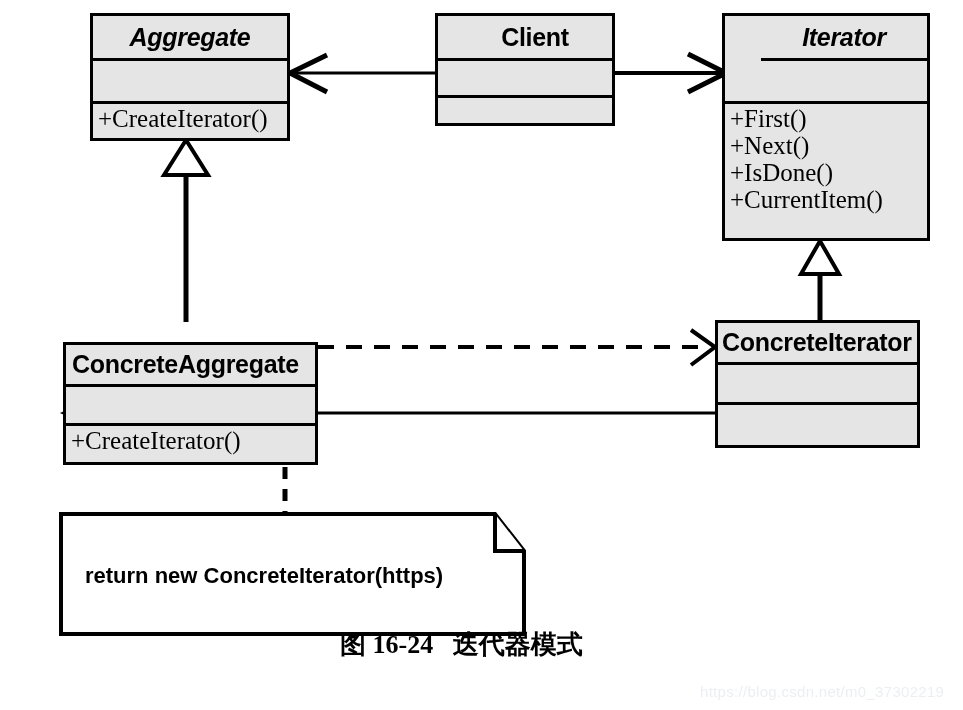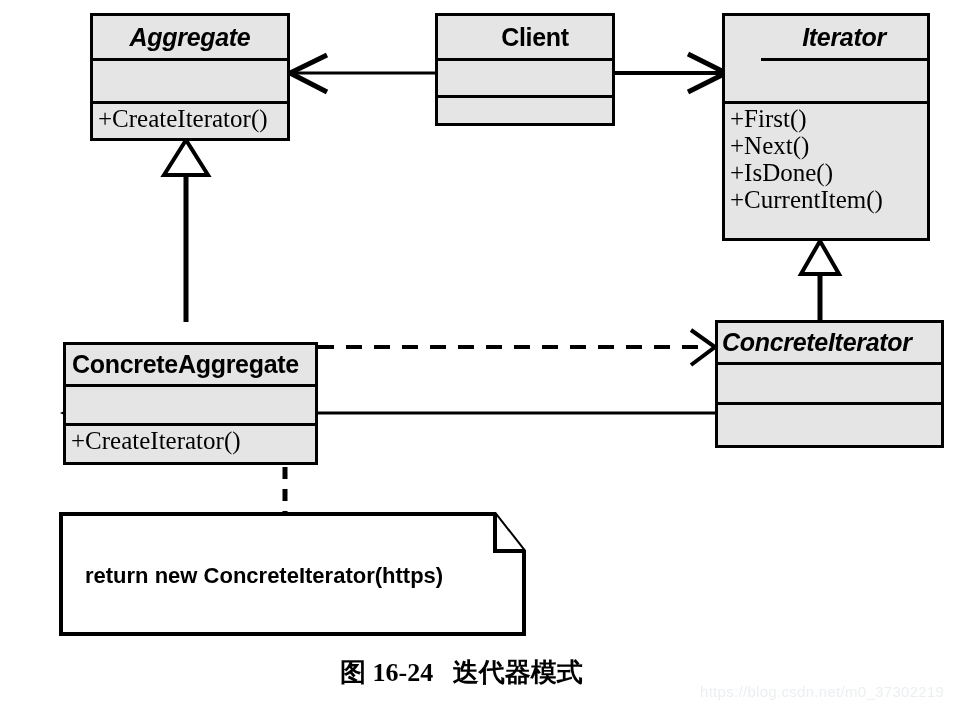--- a/index.html
+++ b/index.html
@@ -176,25 +176,25 @@
   </div>
 
   <div class="uml-class" style="left:63px; top:322px; width:255px; height:123px;margin-top:20px;">
     <div class="uml-row uml-title left" style="height:42px;">ConcreteAggregate</div>
     <div class="uml-row uml-attrs" style="height:39px;"></div>
     <div class="uml-row uml-ops" style="flex:1;">
       <div class="op">+CreateIterator()</div>
     </div>
   </div>
 
-  <div class="uml-class" style="left:715px; top:320px; width:229px; height:128px;font-style:italic;">
+  <div class="uml-class" style="left:715px; top:320px; width:205px; height:128px;">
     <div class="uml-row uml-title left" style="height:42px; padding-left:4px;">ConcreteIterator</div>
     <div class="uml-row uml-attrs" style="height:40px;"></div>
     <div class="uml-row uml-ops" style="flex:1;"></div>
   </div>
 
   <div class="note-text" style="left:85px; top:563px;">return new ConcreteIterator(https)</div>
 
-  <div class="caption" style="left:340px; top:655px;">图 16-24   迭代器模式</div>
+  <div class="caption" style="left:340px; top:627px;">图 16-24   迭代器模式</div>
 
   <div class="watermark" style="left:700px; top:683px;">https://blog.csdn.net/m0_37302219</div>
 
 </div>
 
 </body></html>

